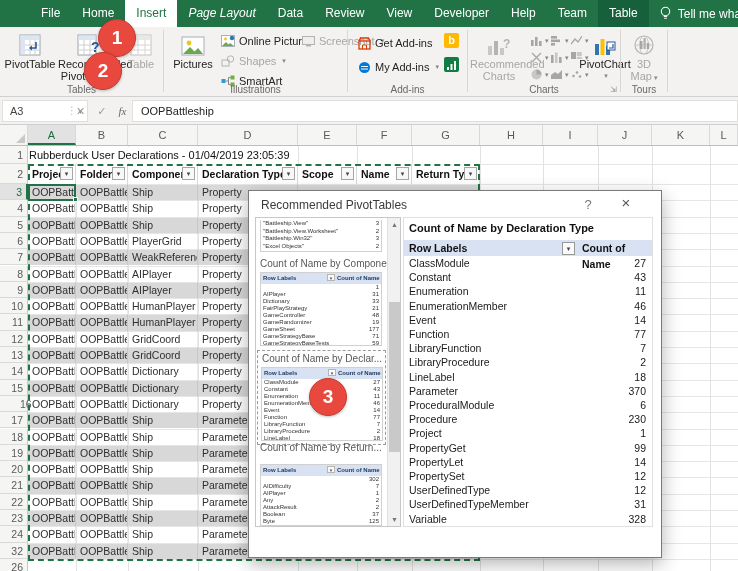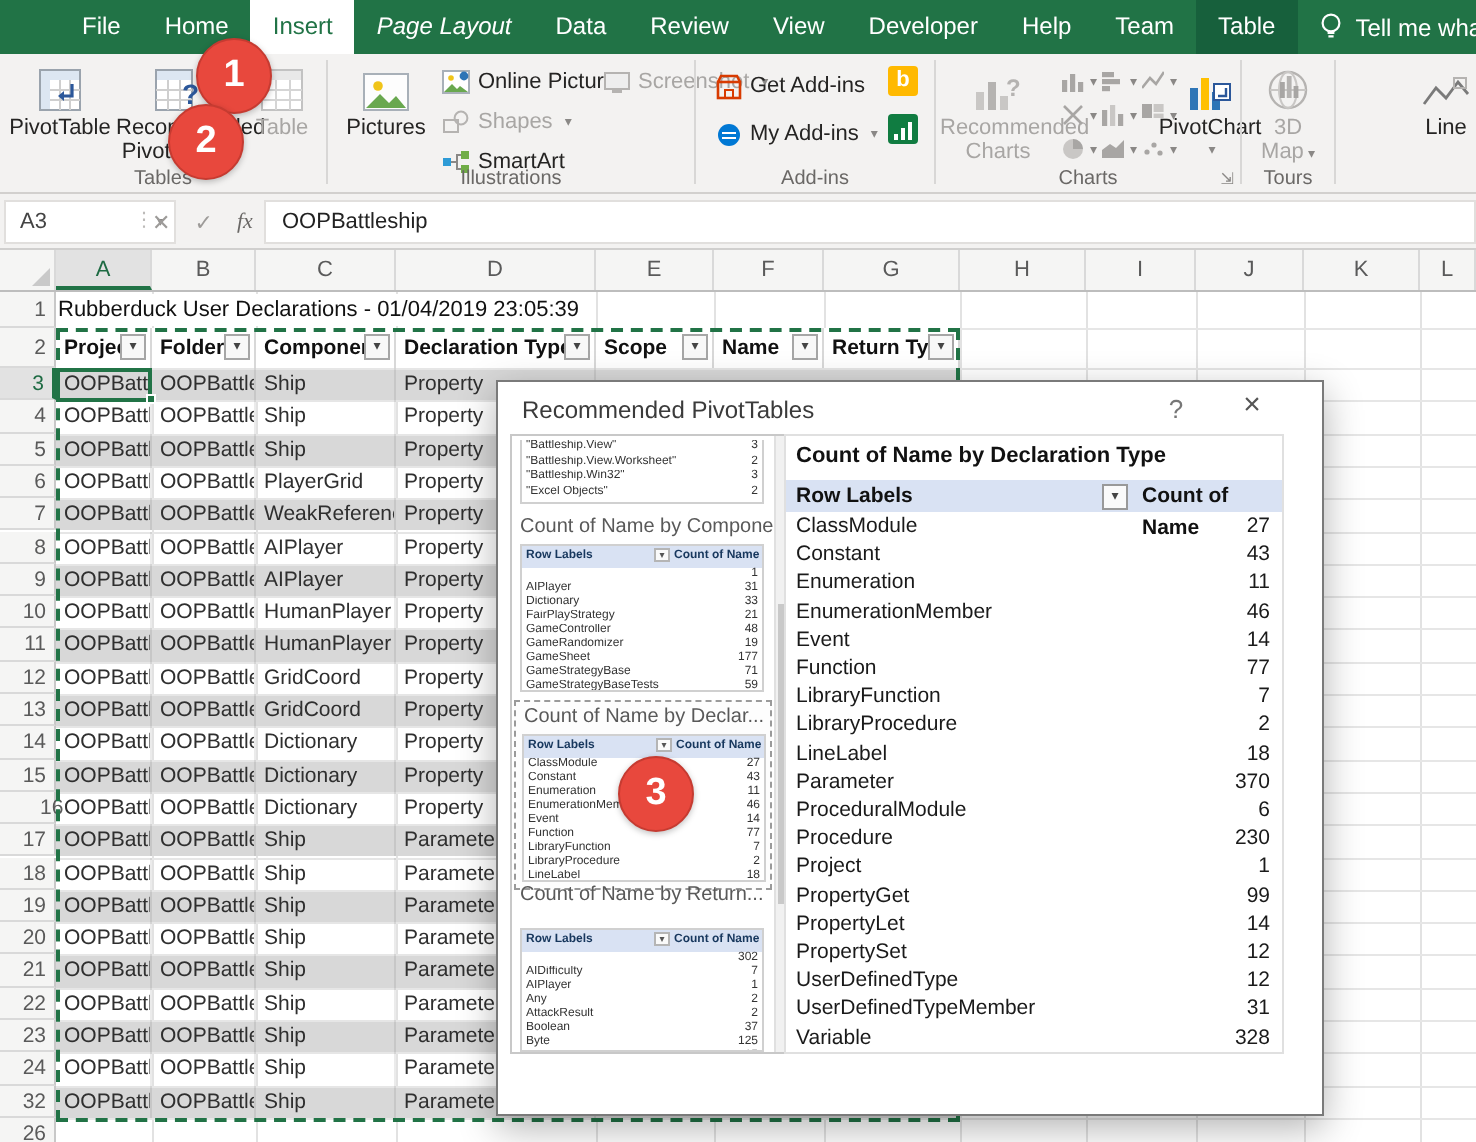--- a/index.html
+++ b/index.html
@@ -92,21 +92,21 @@
   .mrow .mv{width:18px;text-align:right;padding-right:2px;}
   .selblock{position:absolute;left:1px;width:129px;border:1px dashed #9a9a9a;background:#fdfdfd;}
   .cutbox{position:absolute;left:4px;top:2px;width:122px;height:32px;border:1px solid #d0d0d0;border-top:none;
           overflow:hidden;background:#fff;}
   .crow{display:flex;font-size:6px;color:#333;line-height:7.5px;height:7.5px;}
   .crow .ml{flex:1;padding-left:2px;white-space:nowrap;overflow:hidden;}
   .crow .mv{width:14px;text-align:right;padding-right:2px;}
   .lscroll{position:absolute;right:0;top:0;width:13px;height:308px;background:#f1f1f1;border-left:1px solid #e0e0e0;}
   .sarr{position:absolute;left:0;width:13px;height:13px;text-align:center;font-size:7px;color:#777;line-height:13px;}
   .sthumb{position:absolute;left:1px;width:11px;background:#c9c9c9;}
-  .rpanel{position:absolute;left:143px;top:26px;width:250px;height:310px;border:1px solid #e0e0e0;
+  .rpanel{position:absolute;left:154px;top:26px;width:250px;height:310px;border:1px solid #e0e0e0;
           background:#fff;overflow:hidden;}
   .rtitle{position:absolute;left:5px;top:4px;font-weight:bold;font-size:11px;color:#111;white-space:nowrap;}
   .rhead{position:absolute;left:0;top:22px;width:248px;height:16px;background:#d9e2f3;font-weight:bold;
          font-size:10.5px;color:#111;line-height:16px;}
   .rhead .h1{position:absolute;left:5px;}
   .rhead .h2{position:absolute;left:178px;}
   .rhead .drp2{position:absolute;left:158px;top:2px;width:13px;height:13px;background:#fafafa;
                border:1px solid #999;font-size:7px;line-height:11px;text-align:center;color:#444;}
   .rrow{position:absolute;left:0;width:248px;height:14.2px;line-height:14.2px;font-size:10.5px;color:#1a1a1a;}
   .rrow .rl{position:absolute;left:5px;white-space:nowrap;}
@@ -392,31 +392,20 @@
               <rect x="13.8" y="9" width="2.4" height="6" fill="#a8a6a4"></rect>
             </svg>
         </span>
         <span>3D</span>
         <span style="white-space:nowrap;"><span>Map</span><span class="dd">▾</span></span>
       </div>
       <div class="glabel">Tours</div>
     </div>
     <div class="gsep" style="left:667px;"></div>
 
-    <div class="group" style="left:668px;width:70px;">
-      <div class="bigbtn" style="left:40px;width:30px;">
-        <span class="ic">
-          <svg width="24" height="18" viewBox="0 0 24 18">
-              <path d="M1 14L7 6l5 5 6-8 5 6" fill="none" stroke="#7a7a7a" stroke-width="1.4"></path>
-              <rect x="16" y="1" width="6" height="5" fill="none" stroke="#b5b3b1"></rect>
-            </svg>
-        </span>
-        <span>Line</span>
-      </div>
-    </div>
   </div>
 
   <div class="fbar">
     <div class="namebox">
       <span>A3</span>
       <span class="caret" style="line-height:22px;">▾</span>
     </div>
     <div class="fsplit">⋮</div>
     <div class="fxbtns">
       <span>✕</span>

